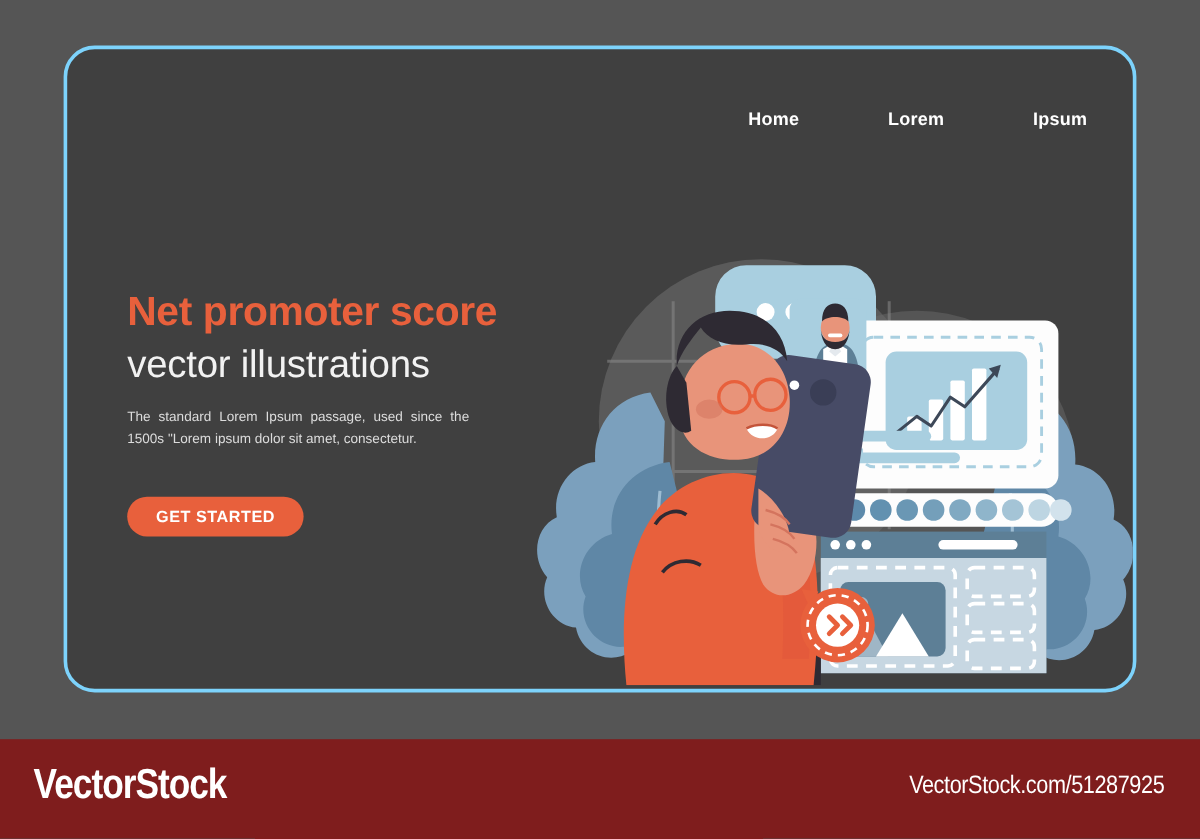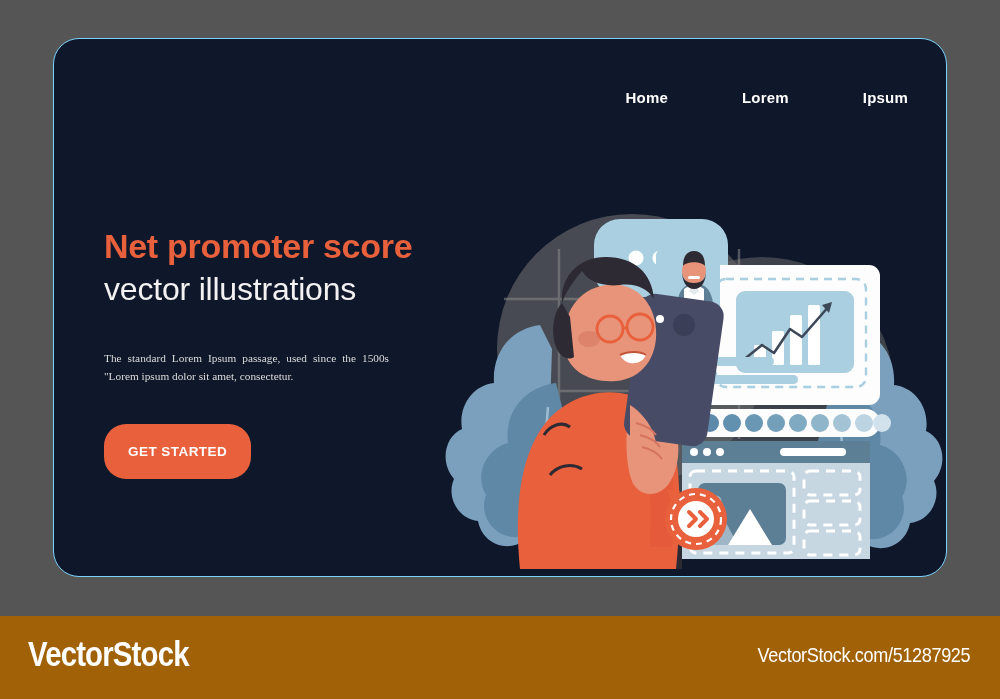--- a/index.html
+++ b/index.html
@@ -6,59 +6,59 @@
   html,body {
     width:1000px; height:699px; overflow:hidden;
     background:#555555;
     font-family:"Liberation Sans", sans-serif;
   }
   #stage { position:relative; width:1000px; height:699px; background:#555555; }
 
   
   .card {
     position:absolute; left:53px; top:38px; width:894px; height:539px;
-    background:#0f172a; border:1px solid #7dd3fc; border-radius:26px;
+    background:#404040; border:3px solid #7dd3fc; border-radius:26px;
     overflow:hidden;
   }
 
   
   .nav { position:absolute; right:38px; top:50px; display:flex; gap:74px; }
   .nav a {
     color:#ffffff; font-size:15px; font-weight:bold; letter-spacing:.2px;
     text-decoration:none; cursor:pointer;
   }
 
   
   .copy { position:absolute; left:50px; top:190px; width:350px; }
   .h1a {
     font-size:34px; font-weight:bold; color:#e8603c; line-height:1.05;
-    letter-spacing:-0.3px; white-space:nowrap;
+    letter-spacing:-0.3px; white-space:nowrap;margin-top:12px;
   }
   .h1b {
     font-size:32px; color:#f2f2f2; line-height:1.22; letter-spacing:-0.2px;
     margin-top:5px;
   }
   .body {
-    margin-top:40px; width:285px;
-    font-size:11.3px; line-height:1.65; color:#dcdcdc; text-align:justify;font-family:Liberation Serif, serif;
+    margin-top:16px; width:285px;
+    font-size:11.3px; line-height:1.65; color:#dcdcdc; text-align:justify;
   }
   .cta {
-    margin-top:38px; display:inline-block; padding:20px 24px;
+    margin-top:38px; display:inline-block; padding:9px 24px;
     background:#e8603c; color:#fff; border:0; border-radius:22px;
     font-size:13.5px; font-weight:bold; letter-spacing:.45px; cursor:pointer;
     font-family:"Liberation Sans", sans-serif;
   }
 
   
   .illu { position:absolute; left:390px; top:100px; width:500px; height:430px; }
   .illu svg { display:block; width:100%; height:100%; }
 
   
   .footer {
-    position:absolute; left:0; top:616px; width:1000px; height:83px; background:#a16207;
+    position:absolute; left:0; top:616px; width:1000px; height:83px; background:#7f1d1d;
   }
   .brand {
     position:absolute; left:28px; top:18px; color:#fff;
     font-size:35px; font-weight:bold; letter-spacing:-1px;
     transform:scaleX(.84); transform-origin:left center;
   }
   .url {
     position:absolute; right:30px; top:27px; color:#fff;
     font-size:21px; letter-spacing:-.4px;
     transform:scaleX(.86); transform-origin:right center;

